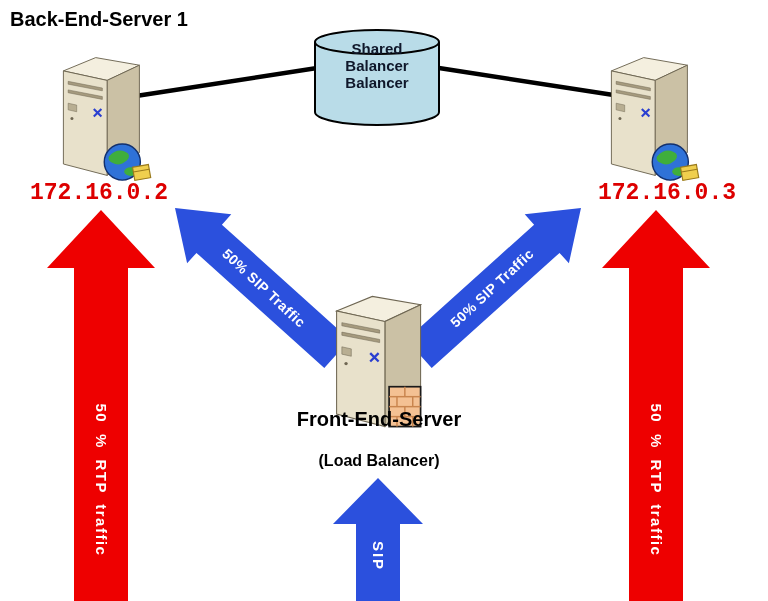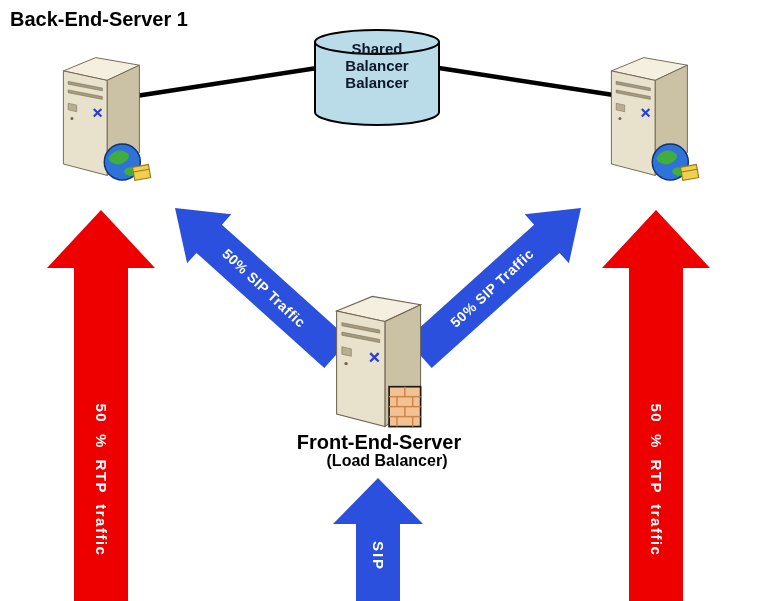--- a/index.html
+++ b/index.html
@@ -104,23 +104,25 @@
   </svg>
 
   <div class="lbl title" style="left:10px; top:8px;">Back-End-Server 1</div>
 
   <div class="db-text">
     <span>Shared</span>
     <span>Balancer</span>
     <span>Balancer</span>
   </div>
 
+  <div class="ip" style="left:30px; top:180px;">172.16.0.2</div>
+  <div class="ip" style="left:598px; top:180px;">172.16.0.3</div>
 
-  <div class="lbl title center" style="left:379px; top:431px;">Front-End-Server</div>
-  <div class="lbl sub center" style="left:379px; top:452px;margin-left:8px;">(Load Balancer)</div>
+  <div class="lbl title center" style="left:379px; top:408px;">Front-End-Server</div>
+  <div class="lbl sub center" style="left:379px; top:452px;">(Load Balancer)</div>
 
   <div class="arrow-text rtp-text rot90" style="left:101px; top:480px;">50 % RTP traffic</div>
   <div class="arrow-text rtp-text rot90" style="left:656px; top:480px;">50 % RTP traffic</div>
   <div class="arrow-text sip-up rot90" style="left:378px; top:556px;">SIP</div>
   <div class="arrow-text sip-diag" style="left:264px; top:288px; transform:translate(-50%,-50%) rotate(43deg);">50% SIP Traffic</div>
   <div class="arrow-text sip-diag" style="left:492px; top:288px; transform:translate(-50%,-50%) rotate(-43deg);">50% SIP Traffic</div>
 
 </div>
 
 </body></html>

